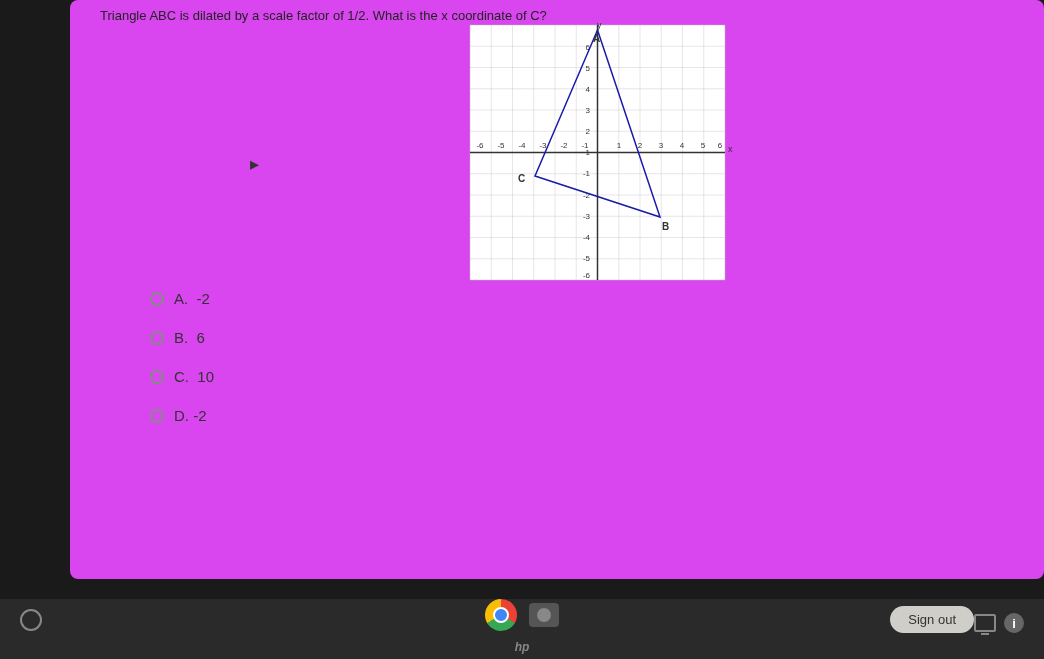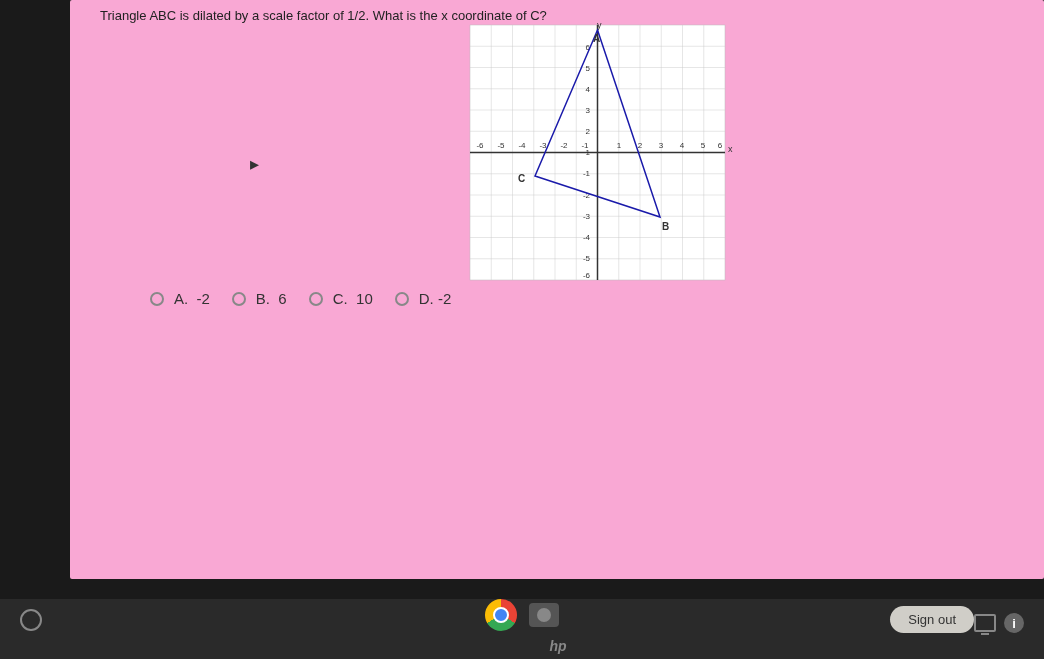--- a/index.html
+++ b/index.html
@@ -12,22 +12,22 @@
       position: relative;
     }
 
     
     .screen {
       position: absolute;
       top: 0;
       left: 70px;
       right: 0;
       bottom: 80px;
-      background: #f9a8d4;
-      border-radius: 2px;
+      background: #d946ef;
+      border-radius: 8px;
     }
 
     
     .question-text {
       position: absolute;
       top: 8px;
       left: 30px;
       font-size: 13px;
       color: #222;
       font-family: Arial, sans-serif;
@@ -41,21 +41,21 @@
       width: 280px;
       height: 270px;
     }
 
     
     .answers {
       position: absolute;
       top: 290px;
       left: 80px;
       display: flex;
-      flex-direction: row;
+      flex-direction: column;
       gap: 22px;
     }
 
     .answer-item {
       display: flex;
       align-items: center;
       gap: 10px;
       font-size: 15px;
       color: #333;
       cursor: pointer;
@@ -201,24 +201,23 @@
       border: 2px solid #888;
     }
 
     
     .hp-logo {
       position: absolute;
       bottom: 5px;
       left: 50%;
       transform: translateX(-50%);
       color: #888;
-      font-size: 14px;
+      font-size: 12px;
       font-style: italic;
       font-weight: bold;
-      margin-left: 36px;
     }
 
     
     .cursor {
       position: absolute;
       top: 155px;
       left: 180px;
       font-size: 18px;
       color: #333;
       line-height: 1;

